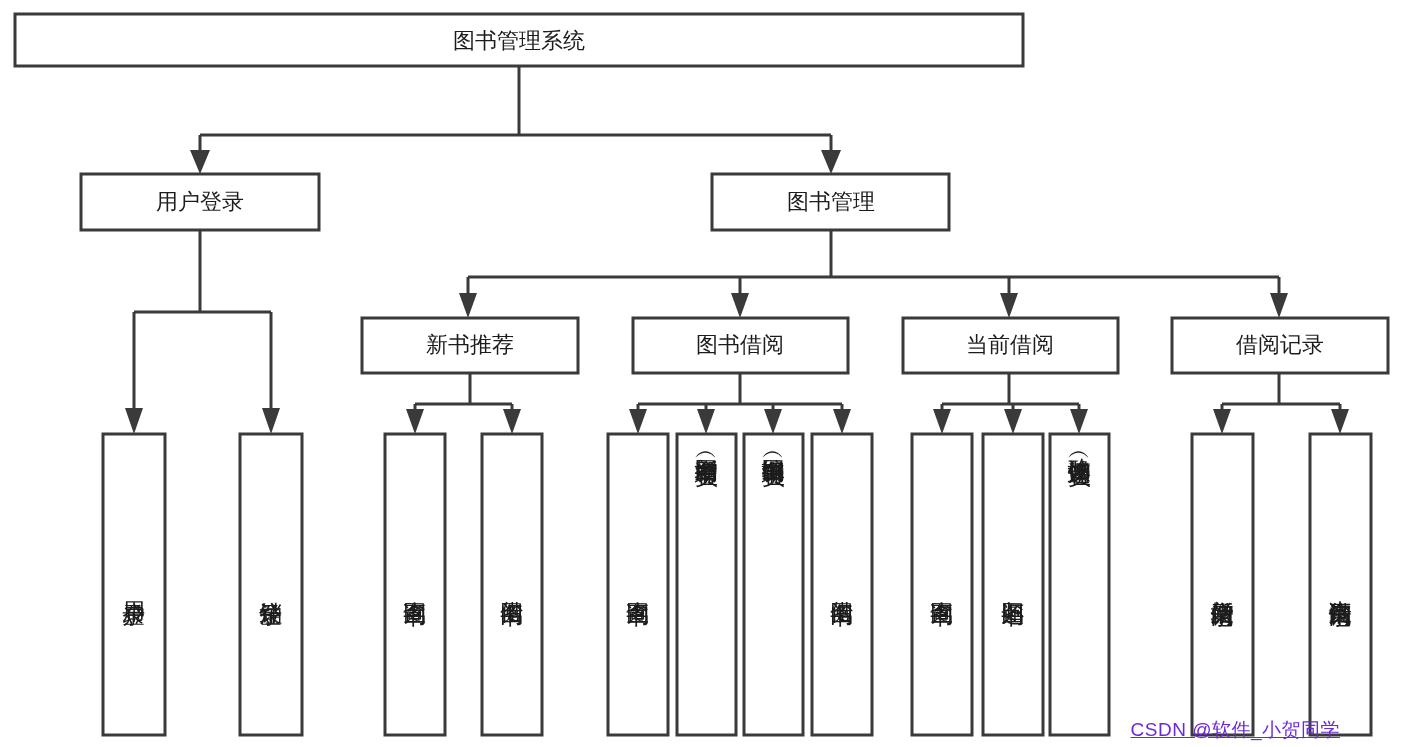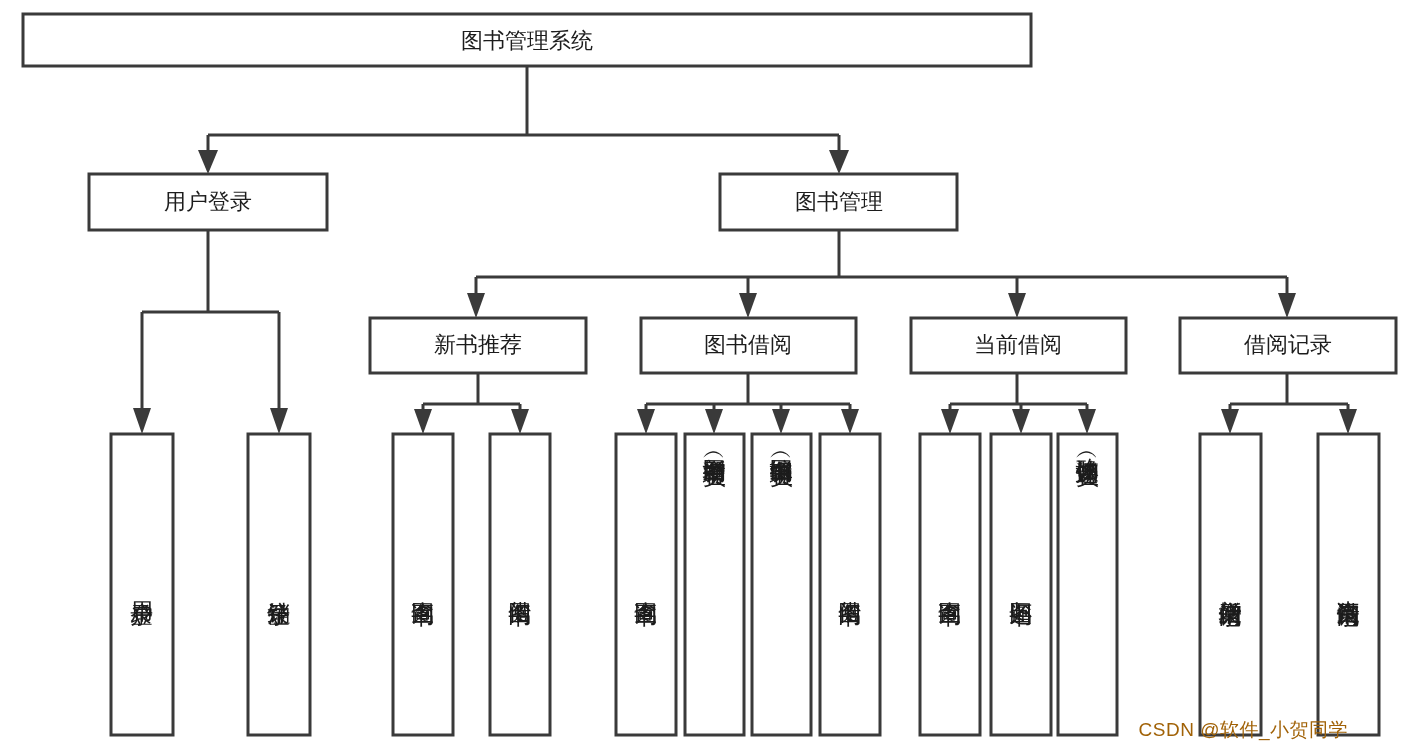--- a/index.html
+++ b/index.html
@@ -9,21 +9,21 @@
   }
   body {
     width: 1405px;
     height: 747px;
     font-family: "Liberation Sans", "DejaVu Sans", sans-serif;
     overflow: hidden;
     position: relative;
   }
   #diagram-root {
     position: absolute;
-    left: 8px;
+    left: 0;
     top: 0;
     width: 1348px;
     height: 747px;
   }
   svg.flow {
     display: block;
     width: 1405px;
     height: 747px;
   }
   .box-rect {
@@ -64,23 +64,24 @@
     color: #1c1c1c;
     letter-spacing: 1px;
     white-space: nowrap;
   }
   .watermark {
     position: absolute;
     right: 8px;
     bottom: 4px;
     font-family: "Liberation Sans", "DejaVu Sans", sans-serif;
     font-size: 19px;
-    color: #a16207;
+    color: #6d28d9;
     white-space: nowrap;
     letter-spacing: 0.5px;
+    text-decoration: underline;
   }
 </style>
 </head>
 <body>
 
 <div id="diagram-root">
 
   <svg class="flow" viewBox="0 0 1405 747">
 
     <g>

